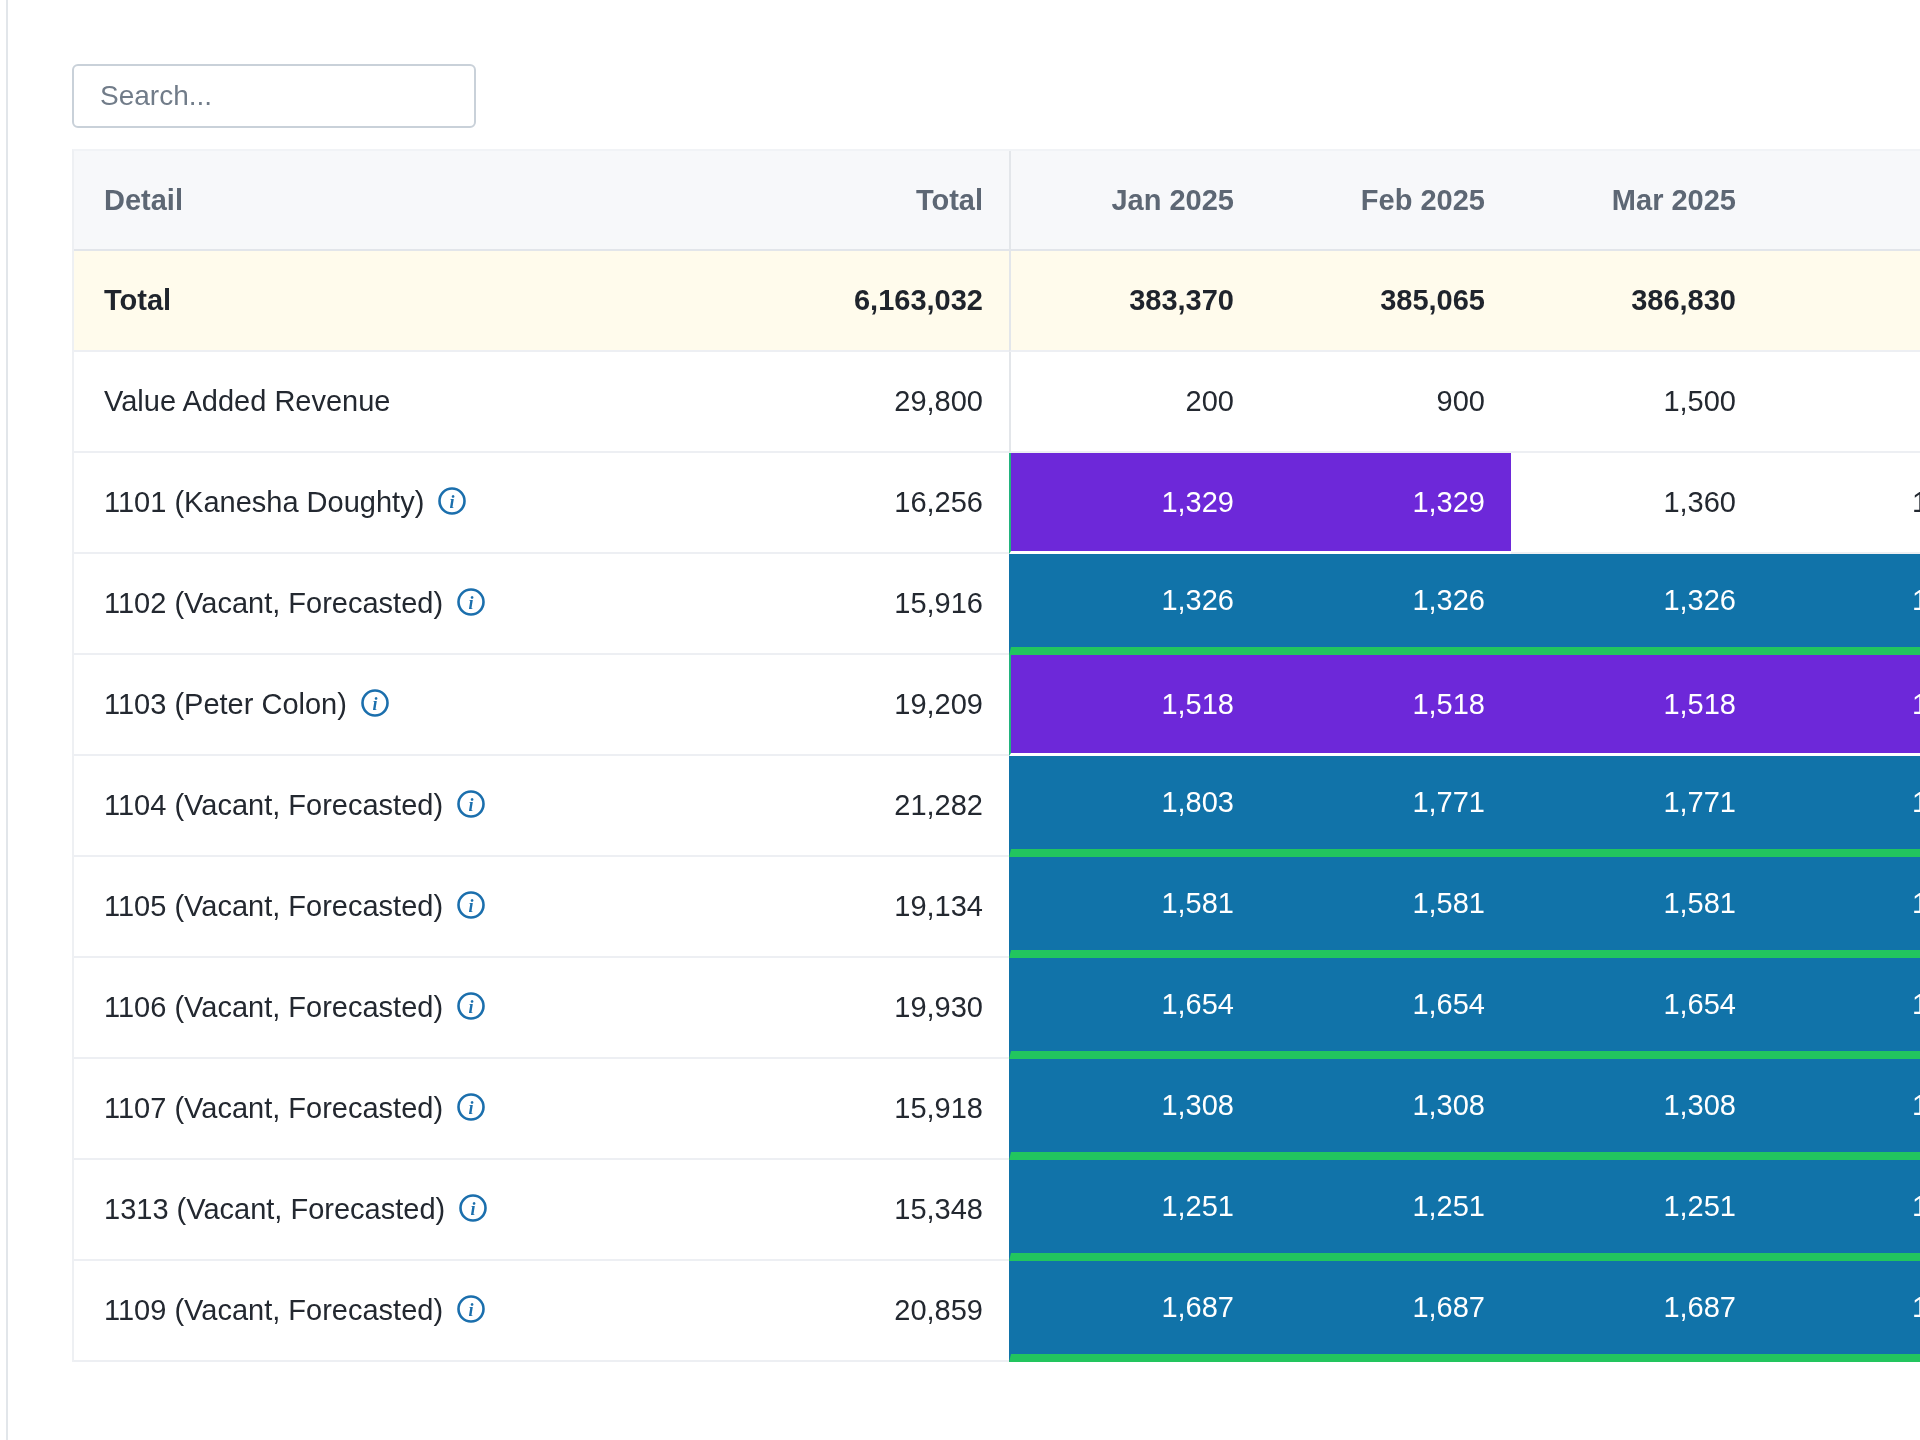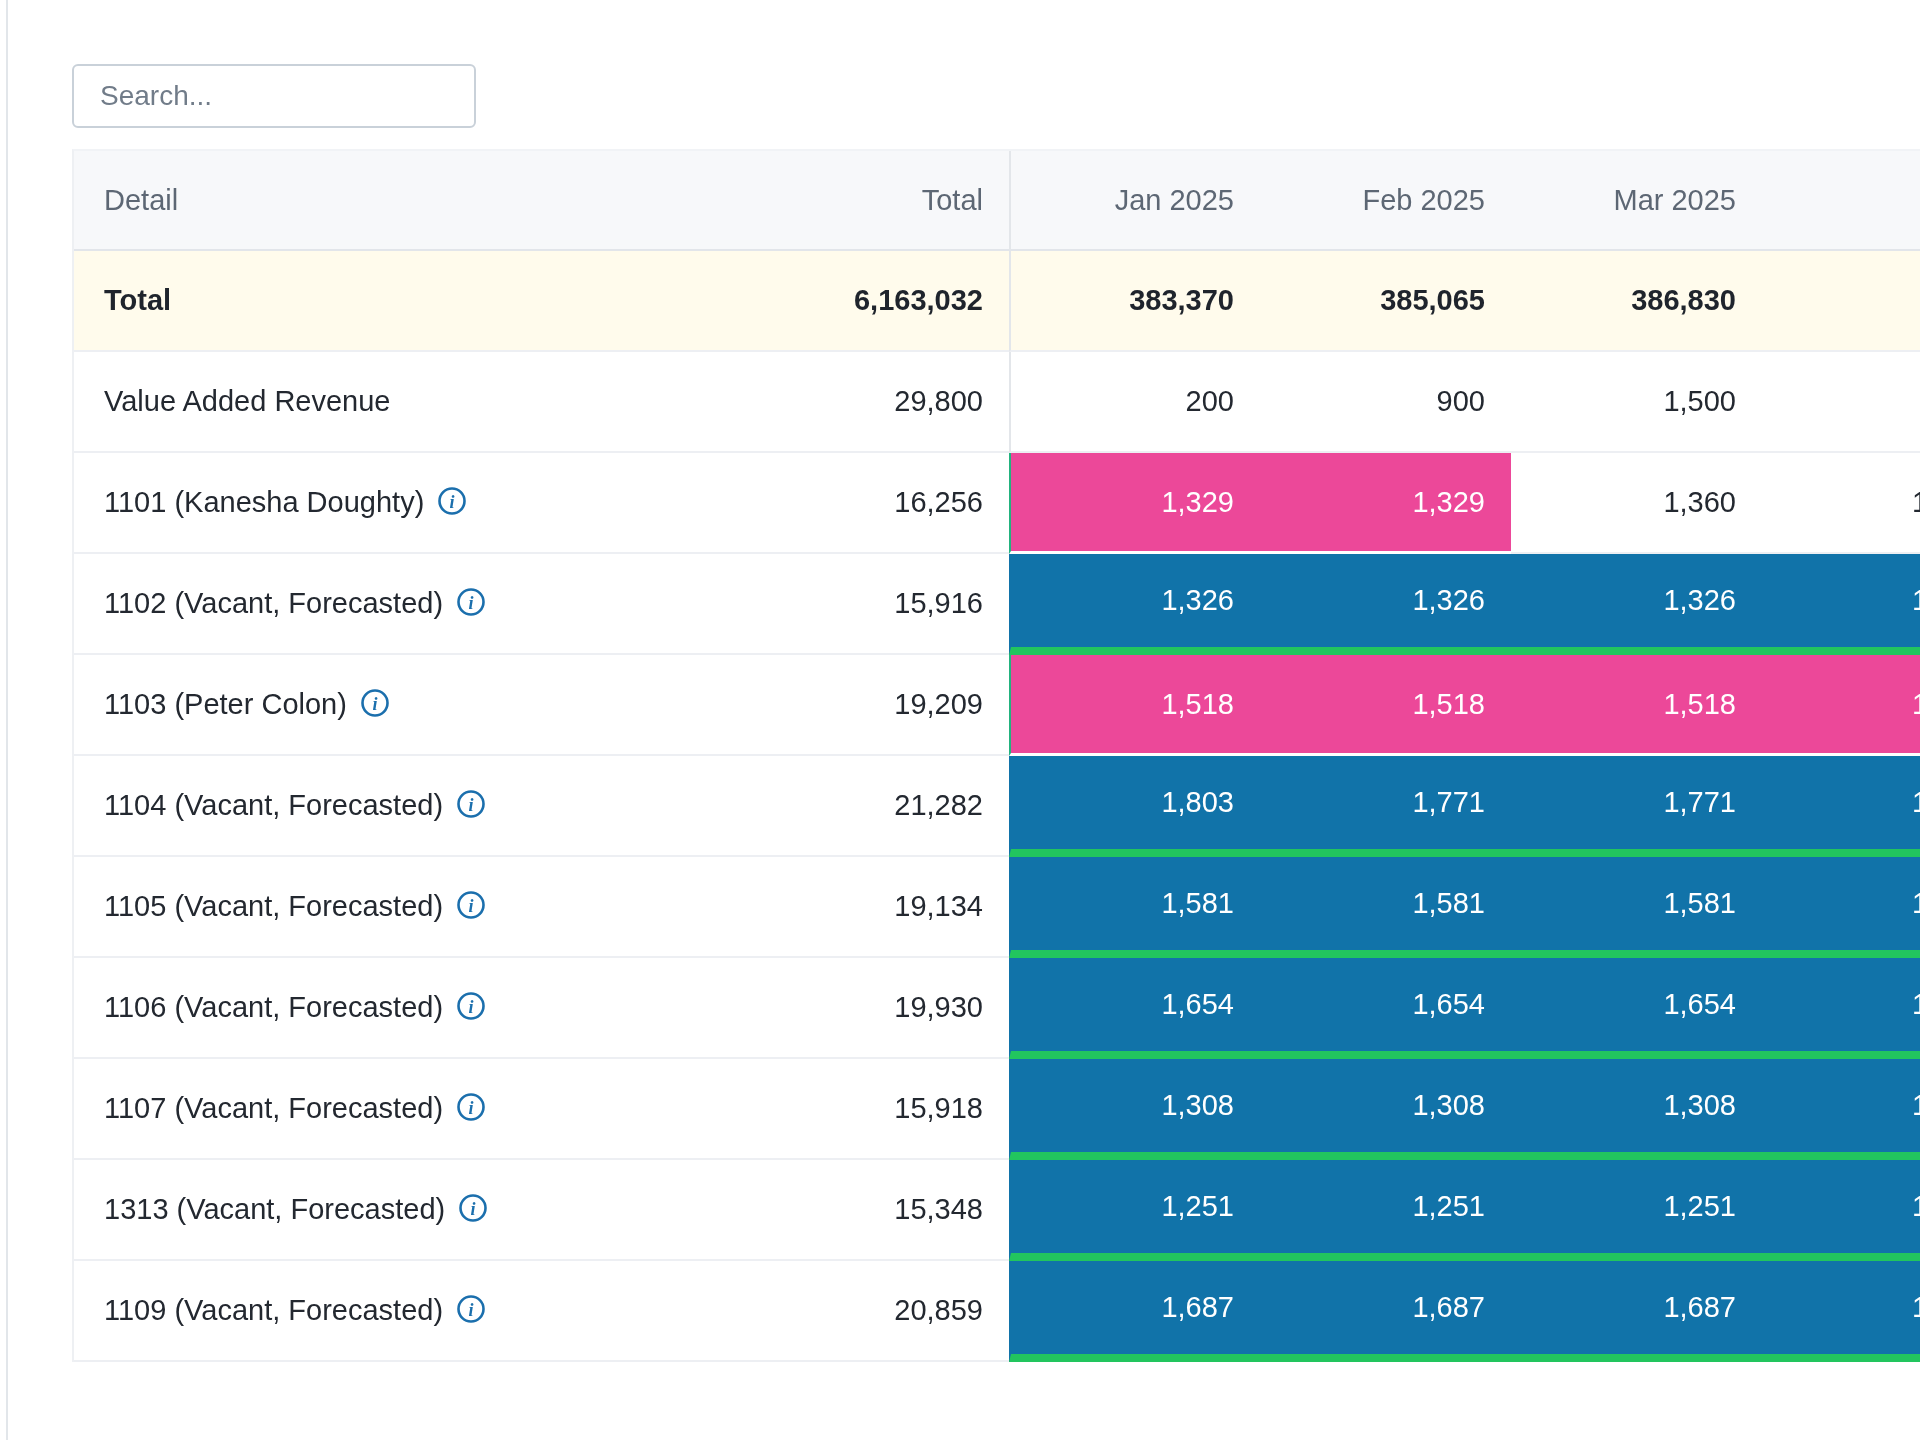--- a/index.html
+++ b/index.html
@@ -41,42 +41,42 @@
     width: 1939px;
     border-left: 2px solid #eef0f3;
     border-top: 2px solid #f1f3f6;
   }
   th {
     height: 100px;
     box-sizing: border-box;
     background: #f7f8fa;
     border-bottom: 2px solid #e2e5ea;
     font-size: 29px;
-    font-weight: 400;
+    font-weight: 700;
     color: #5d6774;
     white-space: nowrap;
   }
   td {
     height: 101px;
     box-sizing: border-box;
     border-bottom: 2px solid #edeff3;
     background: #ffffff;
     font-size: 29px;
     font-weight: 400;
     color: #232830;
     white-space: nowrap;
     overflow: hidden;
   }
   .al { text-align: left;  padding-left: 30px; }
   .ar { text-align: right; padding-right: 26px; }
   .mdiv { border-left: 2px solid #e3e6ea; }
 
   tr.row-total td { background: #fffbec; font-weight: 700; color: #1f242c; }
 
-  td.cg { background: #ec4899; color: #ffffff; border-bottom: 3px solid #ffffff; margin-top: 12px; }
+  td.cg { background: #6d28d9; color: #ffffff; border-bottom: 3px solid #ffffff; margin-top: 12px; }
   td.cb { background: #1173a9; color: #ffffff; border-bottom: 8px solid #22c55e; }
   td.cg.mdiv { border-left-color: #22b37f; }
   td.cb.mdiv { border-left-color: #1173a9; }
 
   td.sliver { text-align: left; padding-left: 150px; padding-right: 0; }
 
   .detail-flex { display: flex; align-items: flex-start; gap: 13px; }
   .info-icon { width: 30px; height: 30px; flex: 0 0 auto; cursor: pointer; display: inline-block; }
 </style>
 </head>

